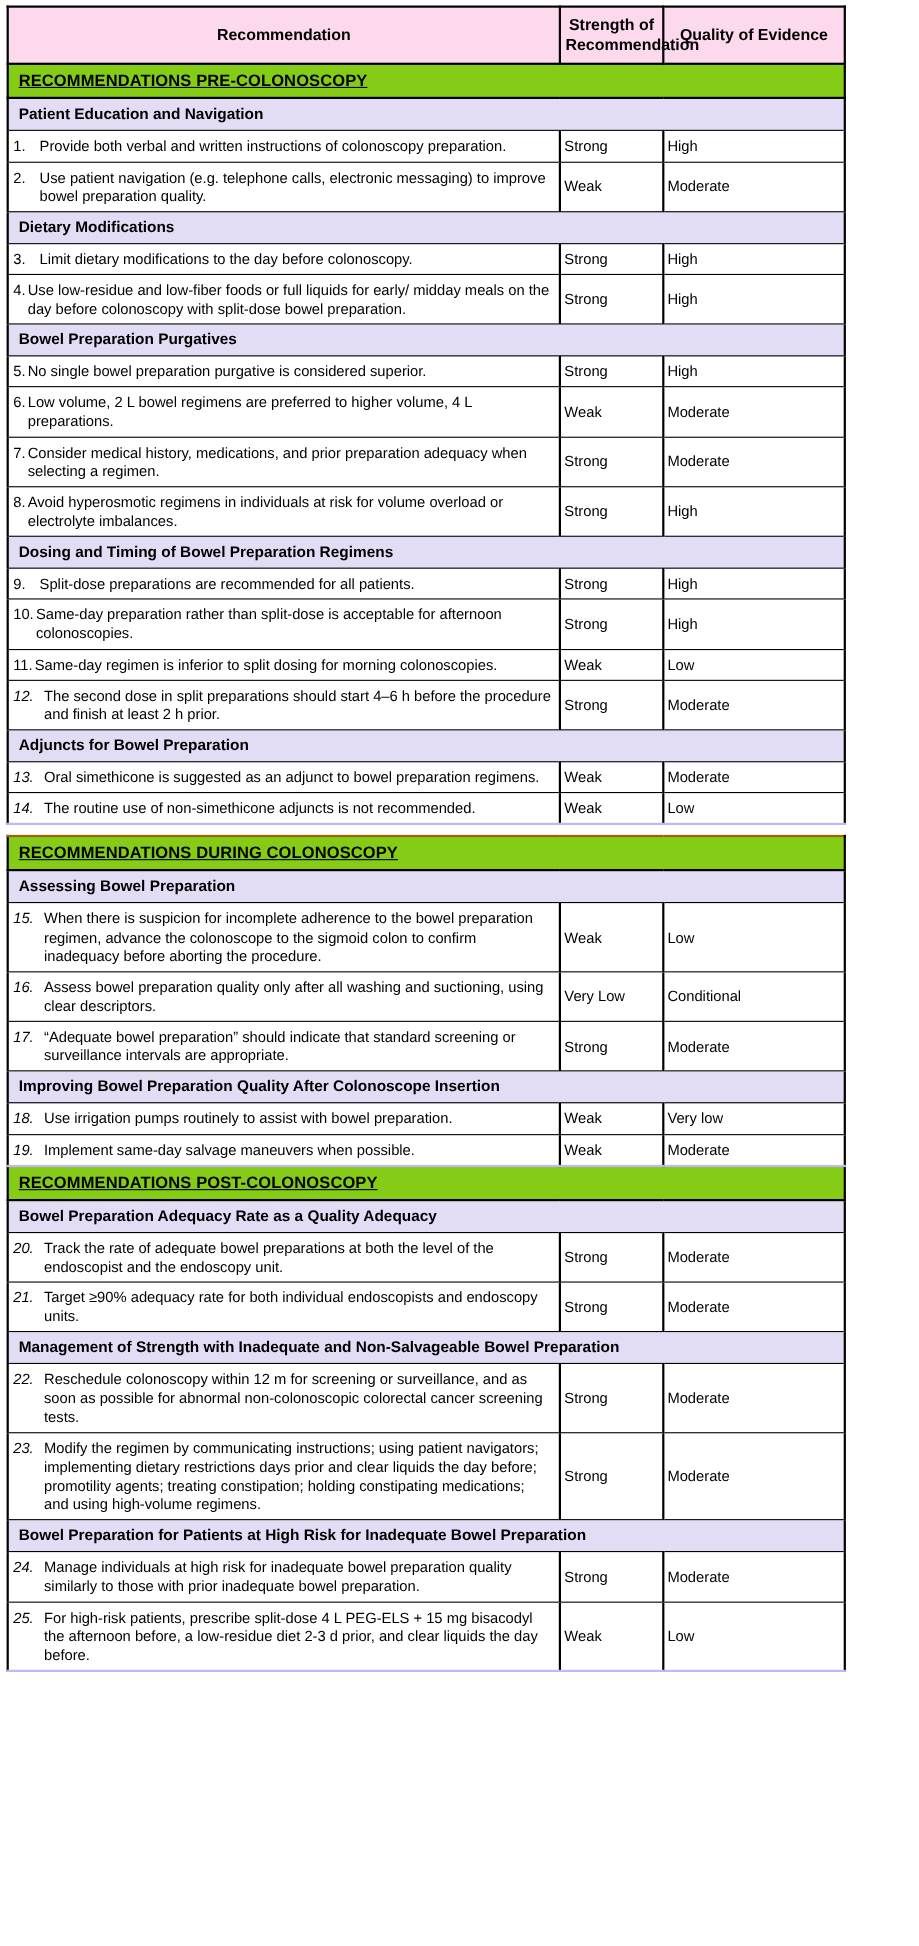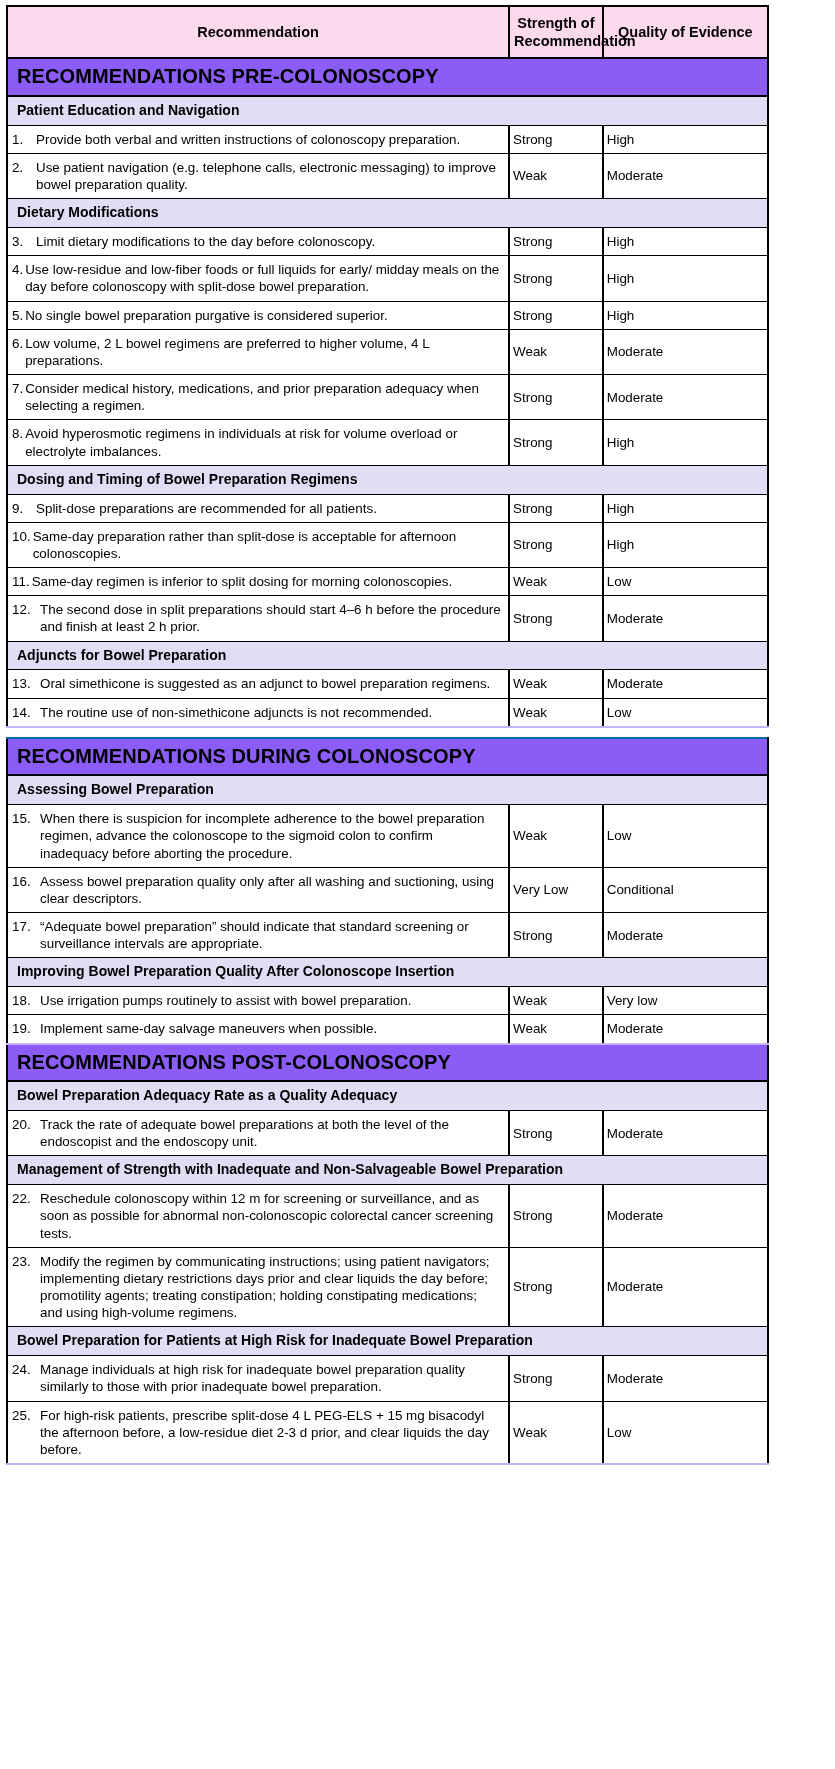--- a/index.html
+++ b/index.html
@@ -73,30 +73,31 @@
     flex: 0 0 auto;
     text-align: left;
     padding-right: 3px;
   }
   .item .txt {
     flex: 1 1 auto;
   }
   
   .item.w-wide  .num { min-width: 24px; }
   .item.w-tight .num { min-width: 0; padding-right: 2px; }
-  .item.w-pad   .num { min-width: 28px; }
+  .item.w-pad   .num { min-width: 28px; font-style: italic; }
 
   
   tr.major-band td {
-    background: #8b5cf6;
+    background: #84cc16;
     border: 2px solid #000;
-    font-size: 20px;
+    font-size: 15px;
     font-weight: bold;
     padding: 5px 4px 5px 9px;
     letter-spacing: 0.1px;
+    text-decoration: underline;
   }
 
   
   tr.sub-band td {
     background: #e3dcf5;
     border-left: 2px solid #000;
     border-right: 2px solid #000;
     border-top: 1px solid #000;
     border-bottom: 1px solid #000;
     font-size: 14px;
@@ -106,21 +107,21 @@
 
   
   tr.gap-row td {
     border: none;
     background: #ffffff;
     height: 11px;
     padding: 0;
   }
 
   
-  tr.block-top td { border-top: 2px solid #0369a1; }
+  tr.block-top td { border-top: 2px solid #a16207; }
   tr.block-bottom td { border-bottom: 2px solid #c4b5fd; }
 </style>
 </head>
 <body>
 
 <div class="sheet">
   <table class="rec-table">
     <colgroup>
       <col class="c-rec">
       <col class="c-str">
@@ -179,20 +180,23 @@
         <tr class="data-row">
           <td class="rec-cell">
             <div class="item w-tight">
               <span class="num">4.</span>
               <span class="txt">Use low-residue and low-fiber foods or full liquids for early/ midday meals on the day before colonoscopy with split-dose bowel preparation.</span>
             </div>
           </td>
           <td class="val-cell">Strong</td>
           <td class="val-cell">High</td>
         </tr>
+        <tr class="sub-band">
+          <td colspan="3">Bowel Preparation Purgatives</td>
+        </tr>
         <tr class="data-row">
           <td class="rec-cell">
             <div class="item w-tight">
               <span class="num">5.</span>
               <span class="txt">No single bowel preparation purgative is considered superior.</span>
             </div>
           </td>
           <td class="val-cell">Strong</td>
           <td class="val-cell">High</td>
         </tr>
@@ -363,20 +367,30 @@
         <tr class="data-row">
           <td class="rec-cell">
             <div class="item w-pad">
               <span class="num">20.</span>
               <span class="txt">Track the rate of adequate bowel preparations at both the level of the endoscopist and the endoscopy unit.</span>
             </div>
           </td>
           <td class="val-cell">Strong</td>
           <td class="val-cell">Moderate</td>
         </tr>
+        <tr class="data-row">
+          <td class="rec-cell">
+            <div class="item w-pad">
+              <span class="num">21.</span>
+              <span class="txt">Target ≥90% adequacy rate for both individual endoscopists and endoscopy units.</span>
+            </div>
+          </td>
+          <td class="val-cell">Strong</td>
+          <td class="val-cell">Moderate</td>
+        </tr>
         <tr class="sub-band">
           <td colspan="3">Management of Strength with Inadequate and Non-Salvageable Bowel Preparation</td>
         </tr>
         <tr class="data-row">
           <td class="rec-cell">
             <div class="item w-pad">
               <span class="num">22.</span>
               <span class="txt">Reschedule colonoscopy within 12 m for screening or surveillance, and as soon as possible for abnormal non-colonoscopic colorectal cancer screening tests.</span>
             </div>
           </td>

